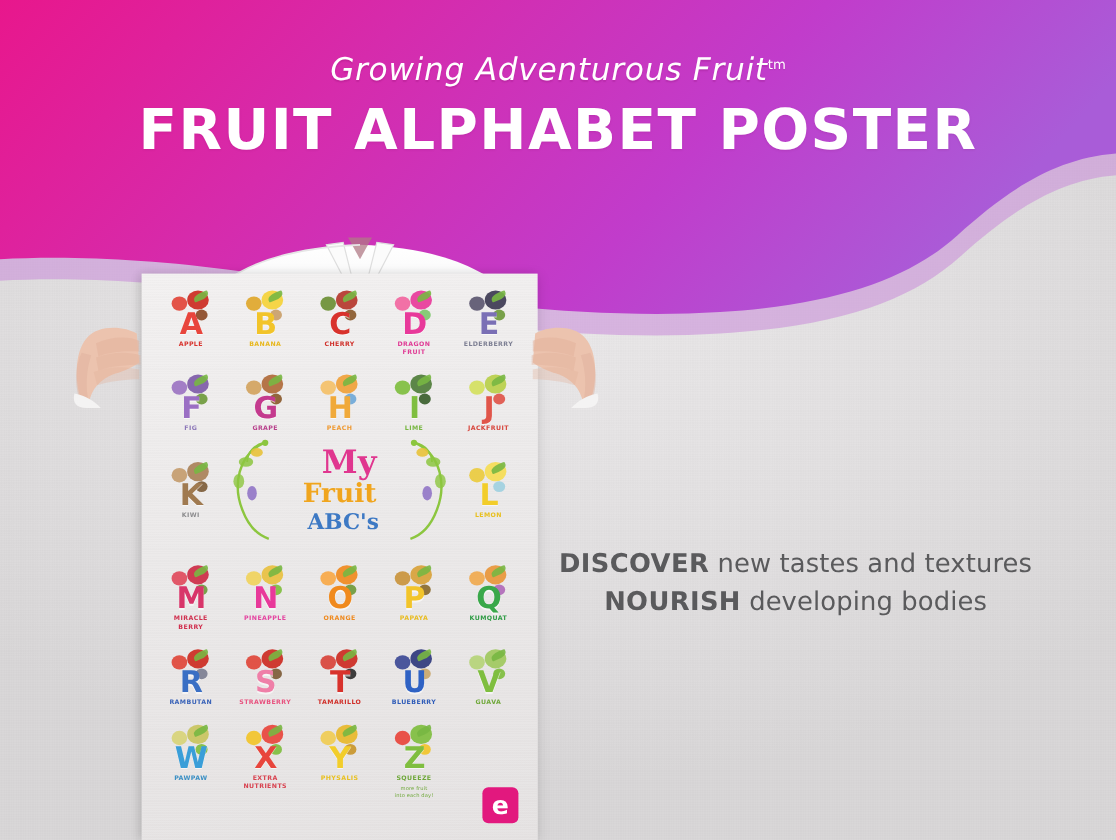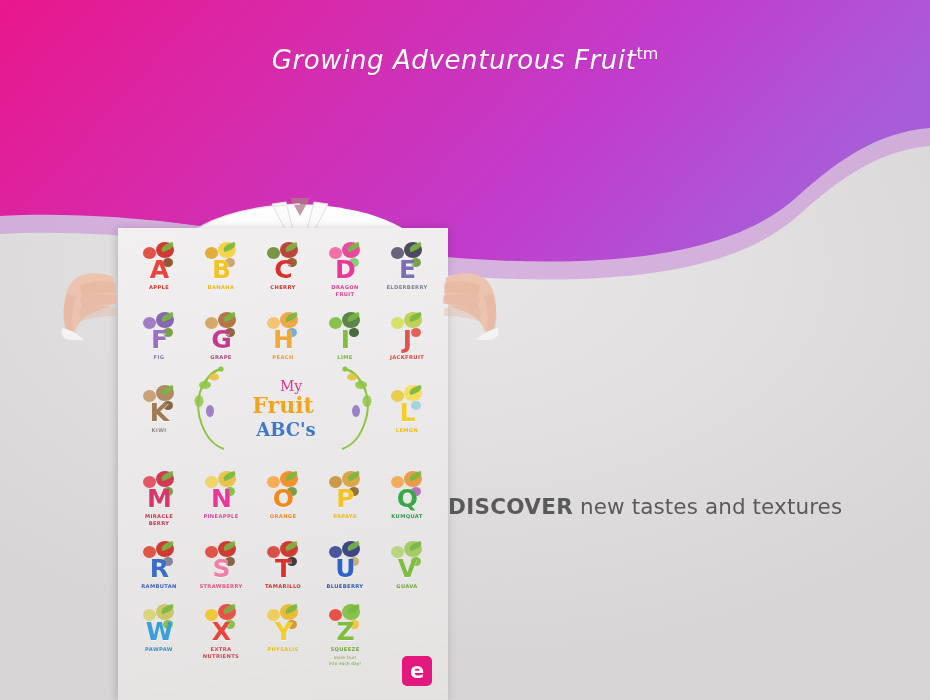--- a/index.html
+++ b/index.html
@@ -40,21 +40,21 @@
     font-size:26px;
     font-weight:400;
     letter-spacing:.6px;
     margin-top:44px;
     font-style:italic;
     text-shadow:0 1px 1px rgba(120,0,90,.18);
     position:relative;
     display:inline-block;
   }
   .tagline .tm {
-    font-size:16px;
+    font-size:11px;
     vertical-align:super;
     letter-spacing:0;
     font-style:normal;
   }
   .maintitle {
     color:#ffffff;
     font-family:"DejaVu Sans", sans-serif;
     font-size:47px;
     font-weight:bold;
     letter-spacing:1.2px;
@@ -139,31 +139,31 @@
   }
 
   
   .center-row { display:flex; align-items:center; height:96px; }
   .center-side { width:20%; text-align:center; }
   .center-mid { width:60%; position:relative; height:96px; }
   .myfruit {
     position:absolute; inset:0;
     display:flex; flex-direction:column; align-items:center; justify-content:center;
   }
-  .mf-my   { font-family:"DejaVu Serif", serif; font-size:14px; color:#e0368f; font-weight:normal; line-height:1; margin-left:16px;}
+  .mf-my   { font-family:"DejaVu Serif", serif; font-size:27px; color:#e0368f; font-weight:bold; line-height:1; margin-left:16px;}
   .mf-fruit{ font-family:"DejaVu Serif", serif; font-size:22px; color:#f0a51e; font-weight:bold; line-height:1.05; margin-top:1px;}
   .mf-abc  { font-family:"DejaVu Serif", serif; font-size:18px; color:#3d79c4; font-weight:bold; line-height:1.1; margin-top:3px; margin-left:6px;}
   .vine { position:absolute; top:4px; height:88px; width:36px; }
 
   
   .benefits {
     position:absolute;
-    right:52px; top:492px;
+    right:52px; top:456px;
     width:430px;
-    text-align:left;
+    text-align:center;
     z-index:5;
     color:#5a5a5c;
     font-family:"DejaVu Sans", sans-serif;
     font-size:21.5px;
     line-height:1.42;
     letter-spacing:.1px;
   }
   .benefits .lead { font-weight:bold; letter-spacing:.3px; }
   .benefits div { white-space:nowrap; }
 
@@ -552,19 +552,21 @@
       <path d="M0,0 L930,0 L930,146 C880,150 840,178 800,214 C760,250 700,272 600,278 C470,286 330,262 200,244 C120,233 52,231 0,234 Z" fill="#c88ad8" opacity=".55"></path>
 
       <path d="M0,0 L930,0 L930,128 C878,132 838,160 798,196 C758,232 698,254 600,260 C472,268 332,244 200,226 C120,215 52,213 0,216 Z" fill="url(#bgGrad)"></path>
     </svg>
   </div>
 
   <div class="hdr-text">
     <div>
       <span class="tagline"><span>Growing Adventurous Fruit</span><span class="tm">tm</span></span>
     </div>
+    <div class="maintitle">FRUIT ALPHABET POSTER</div>
   </div>
 
   <div class="benefits" id="benefits" style="color: rgb(90, 90, 92);">
       <div><span class="lead">DISCOVER</span><span> new tastes and textures</span></div>
+      <div><span class="lead">NOURISH</span><span> developing bodies</span></div>
     </div>
 
 </div>
 
 </body></html>

